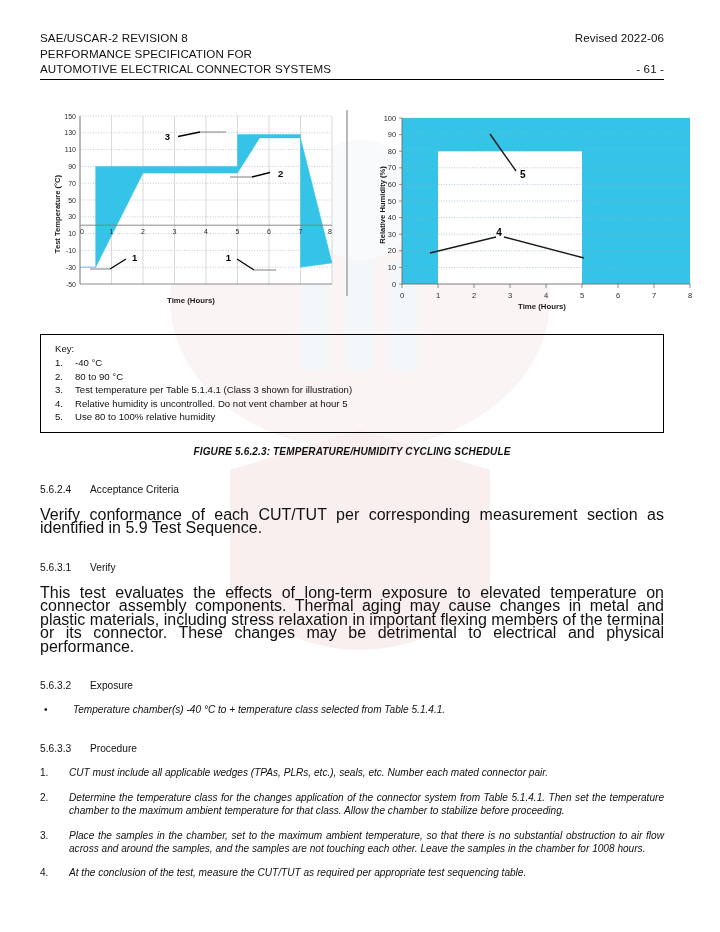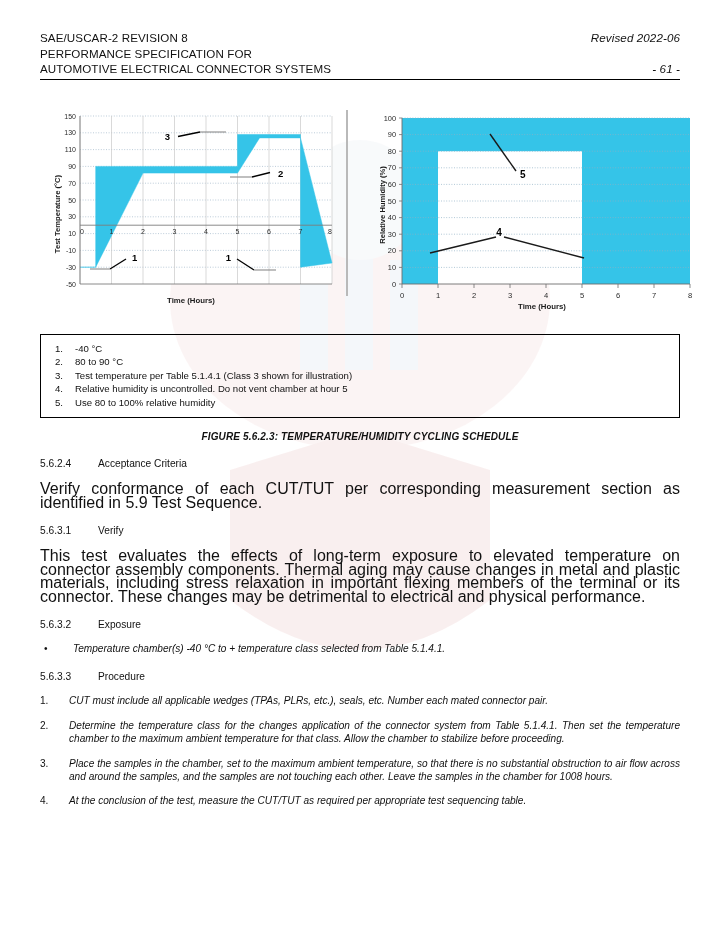--- a/index.html
+++ b/index.html
@@ -23,40 +23,40 @@
     left: 0; top: 0;
     width: 720px; height: 932px;
     pointer-events: none;
     z-index: 0;
     opacity: 0.085;
   }
 
   .page {
     position: relative;
     z-index: 2;
-    padding: 30px 40px 0 40px;
+    padding: 30px 56px 0 40px;
     box-sizing: border-box;
   }
 
   
   .doc-header {
     position: relative;
     border-bottom: 1.6px solid #000;
     padding-bottom: 2px;
   }
   .hdr-row {
     display: flex;
     justify-content: space-between;
     align-items: baseline;
     font-size: 11.6px;
     line-height: 15.5px;
     letter-spacing: 0.1px;
   }
   .hdr-left { white-space: nowrap; }
-  .hdr-right { white-space: nowrap; font-style: italic; }
+  .hdr-right { white-space: nowrap; }
 
   
   .figure-wrap {
     margin-top: 28px;
     position: relative;
     height: 212px;
   }
   .charts {
     display: flex;
     align-items: stretch;
@@ -116,24 +116,24 @@
     margin-top: 13px;
     text-align: center;
     font-size: 10px;
     font-weight: bold;
     font-style: italic;
     letter-spacing: 0.15px;
   }
 
   
   .sec-head {
-    margin-top: 16px;
+    margin-top: 27px;
     font-size: 10.2px;
     display: flex;
-    gap: 12px;
+    gap: 4px;
   }
   .sec-num { min-width: 46px; }
   p.body {
     margin: 13px 0 0 0;
     font-size: 16px;
     line-height: 13.4px;
     text-align: justify;
   }
   ul.bullets, ol.steps {
     margin: 12px 0 0 0;
@@ -367,20 +367,21 @@
             <line x1="136" y1="129" x2="216" y2="150" stroke="#1a1a1a" stroke-width="1.4"></line>
             <text x="131" y="128" font-family="Liberation Sans, sans-serif" font-size="10" font-weight="bold" fill="#000" text-anchor="middle">4</text>
           </g>
         </svg>
         <div class="axis-title-x" style="top:194px;left:24px;width:300px;">Time (Hours)</div>
       </div>
     </div>
   </div>
 
   <div class="key-box">
+    <div class="key-title">Key:</div>
     <ul class="key-list">
       <li>
         <span class="key-num">1.</span>
         <span>-40 °C</span>
       </li>
       <li>
         <span class="key-num">2.</span>
         <span>80 to 90 °C</span>
       </li>
       <li>

